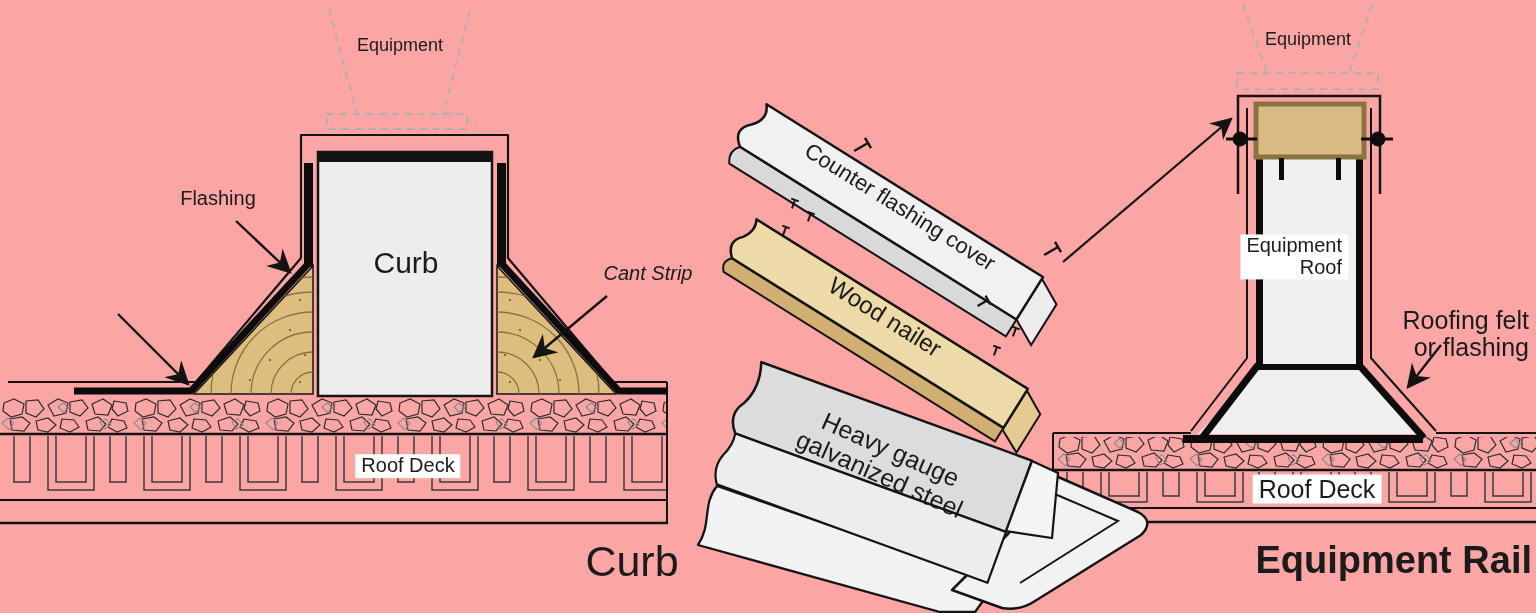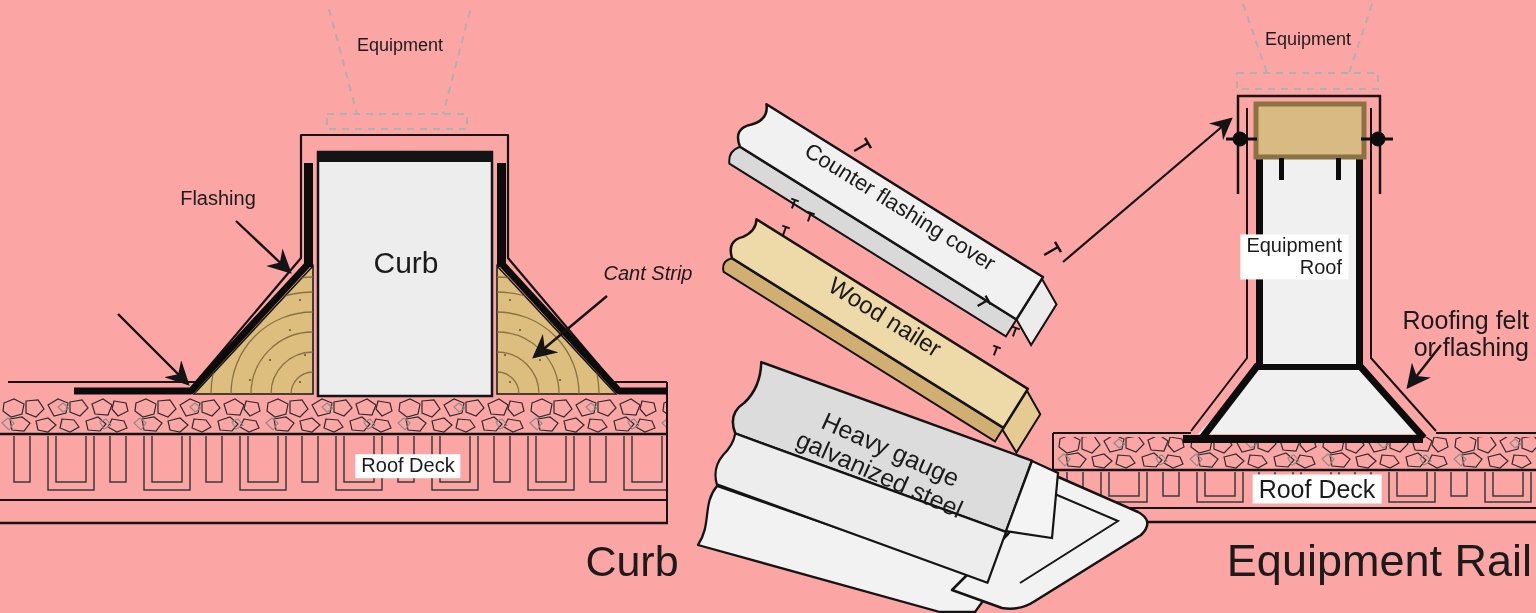--- a/index.html
+++ b/index.html
@@ -12,21 +12,21 @@
   .ra{text-align:right;transform:translate(-100%,-50%);}
   .rot32{transform:translate(-50%,-50%) rotate(32deg);}
   .rot24{transform:translate(-50%,-50%) rotate(24deg);}
   .f18{font-size:18px;}
   .f22{font-size:22px;}
   .f24{font-size:24px;}
   .f25{font-size:25px;}
   .f26{font-size:20px;}
   .f30{font-size:30px;}
   .title{font-size:43px;}
-  .title2{font-size:45px;}
+  .title2{font-size:38px;font-weight:bold;}
 </style>
 </head>
 <body>
 
 <div id="canvas">
 
 <svg id="drawing" width="1536" height="613" viewBox="0 0 1536 613" xmlns="http://www.w3.org/2000/svg">
   <defs>
     <marker id="arrow" viewBox="0 0 10 10" refX="9" refY="5" markerWidth="10" markerHeight="10" orient="auto">
       <path d="M0,0 L10,5 L0,10 L3.2,5 Z" fill="#141414"></path>

